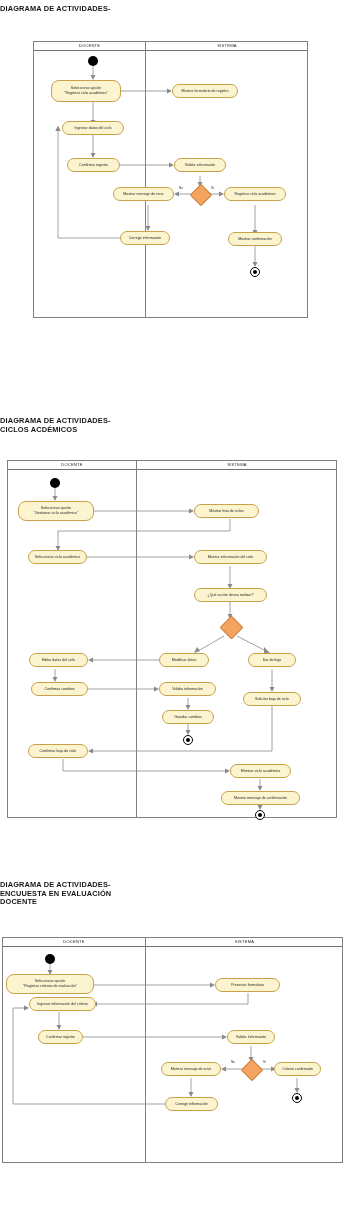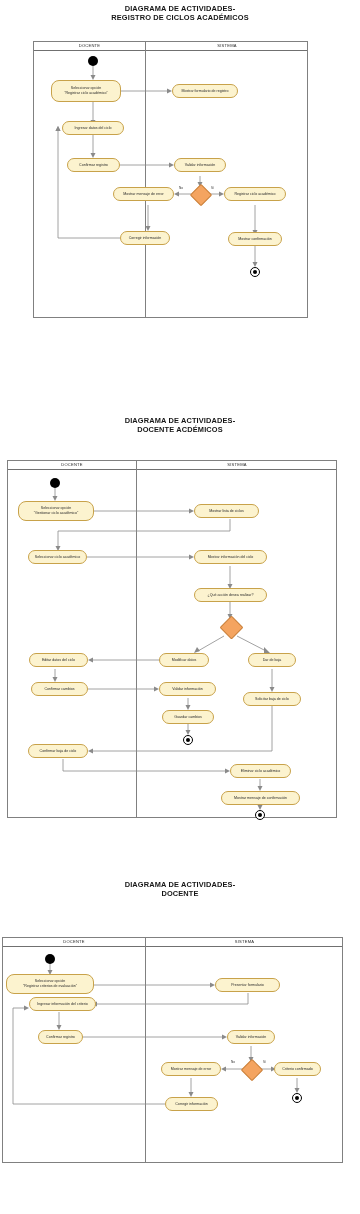--- a/index.html
+++ b/index.html
@@ -2,21 +2,21 @@
 <html><head>
 <meta charset="utf-8">
 <style>
   html,body{margin:0;padding:0;background:#ffffff;}
   body{
     width:360px;height:1214px;position:relative;overflow:hidden;
     font-family:"Liberation Sans", sans-serif;color:#1a1a1a;
   }
   .diagram-block{position:absolute;width:360px;}
   .diagram-title{
-    text-align:center;font-weight:bold;font-size:7.4px;line-height:8.6px;
+    text-align:left;font-weight:bold;font-size:7.4px;line-height:8.6px;
     letter-spacing:0.15px;color:#161616;
   }
   .diagram-title div{white-space:nowrap;}
   .frame{position:absolute;border:1.4px solid #808080;background:#ffffff;box-sizing:border-box;}
   .lane-header{
     position:absolute;top:0;left:0;right:0;height:9px;
     border-bottom:1.1px solid #707070;box-sizing:border-box;
   }
   .lane-divider{position:absolute;top:0;bottom:0;width:1.4px;background:#808080;}
   .lane-label{
@@ -53,21 +53,20 @@
   svg.wires path,svg.wires line{fill:none;stroke:#8a8a8a;stroke-width:0.8;}
   svg.wires polygon{fill:#8a8a8a;}
 </style>
 </head>
 <body>
 
 <div class="diagram-block" style="left:0;top:0;height:400px;">
 
   <div class="diagram-title" style="position:absolute;left:0;top:5px;width:360px;">
     <div>DIAGRAMA DE ACTIVIDADES-</div>
-    <div>REGISTRO DE CICLOS ACADÉMICOS</div>
   </div>
 
   <div class="frame" style="left:33px;top:41px;width:275px;height:277px;">
     <div class="lane-header"></div>
     <div class="lane-divider" style="left:111px;"></div>
     <div class="lane-label" style="left:0;width:111px;">DOCENTE</div>
     <div class="lane-label" style="left:112px;width:162px;">SISTEMA</div>
 
     <svg class="wires" width="275" height="277" viewBox="0 0 275 277">
 
@@ -153,21 +152,21 @@
     </div>
 
     <div class="end-node" style="left:216px;top:225px;width:10px;height:10px;"></div>
   </div>
 </div>
 
 <div class="diagram-block" style="left:0;top:410px;height:420px;">
 
   <div class="diagram-title" style="position:absolute;left:0;top:7px;width:360px;">
     <div>DIAGRAMA DE ACTIVIDADES-</div>
-    <div>DOCENTE ACDÉMICOS</div>
+    <div>CICLOS ACDÉMICOS</div>
   </div>
 
   <div class="frame" style="left:7px;top:50px;width:330px;height:358px;">
     <div class="lane-header"></div>
     <div class="lane-divider" style="left:128px;"></div>
     <div class="lane-label" style="left:0;width:128px;">DOCENTE</div>
     <div class="lane-label" style="left:129px;width:200px;">SISTEMA</div>
 
     <svg class="wires" width="330" height="358" viewBox="0 0 330 358">
 
@@ -294,20 +293,21 @@
     </div>
 
     <div class="end-node" style="left:247px;top:349px;width:10px;height:10px;"></div>
   </div>
 </div>
 
 <div class="diagram-block" style="left:0;top:855px;height:359px;">
 
   <div class="diagram-title" style="position:absolute;left:0;top:26px;width:360px;">
     <div>DIAGRAMA DE ACTIVIDADES-</div>
+    <div>ENCUUESTA EN EVALUACIÓN</div>
     <div>DOCENTE</div>
   </div>
 
   <div class="frame" style="left:2px;top:82px;width:341px;height:226px;">
     <div class="lane-header"></div>
     <div class="lane-divider" style="left:142px;"></div>
     <div class="lane-label" style="left:0;width:142px;">DOCENTE</div>
     <div class="lane-label" style="left:143px;width:197px;">SISTEMA</div>
 
     <svg class="wires" width="341" height="226" viewBox="0 0 341 226">

